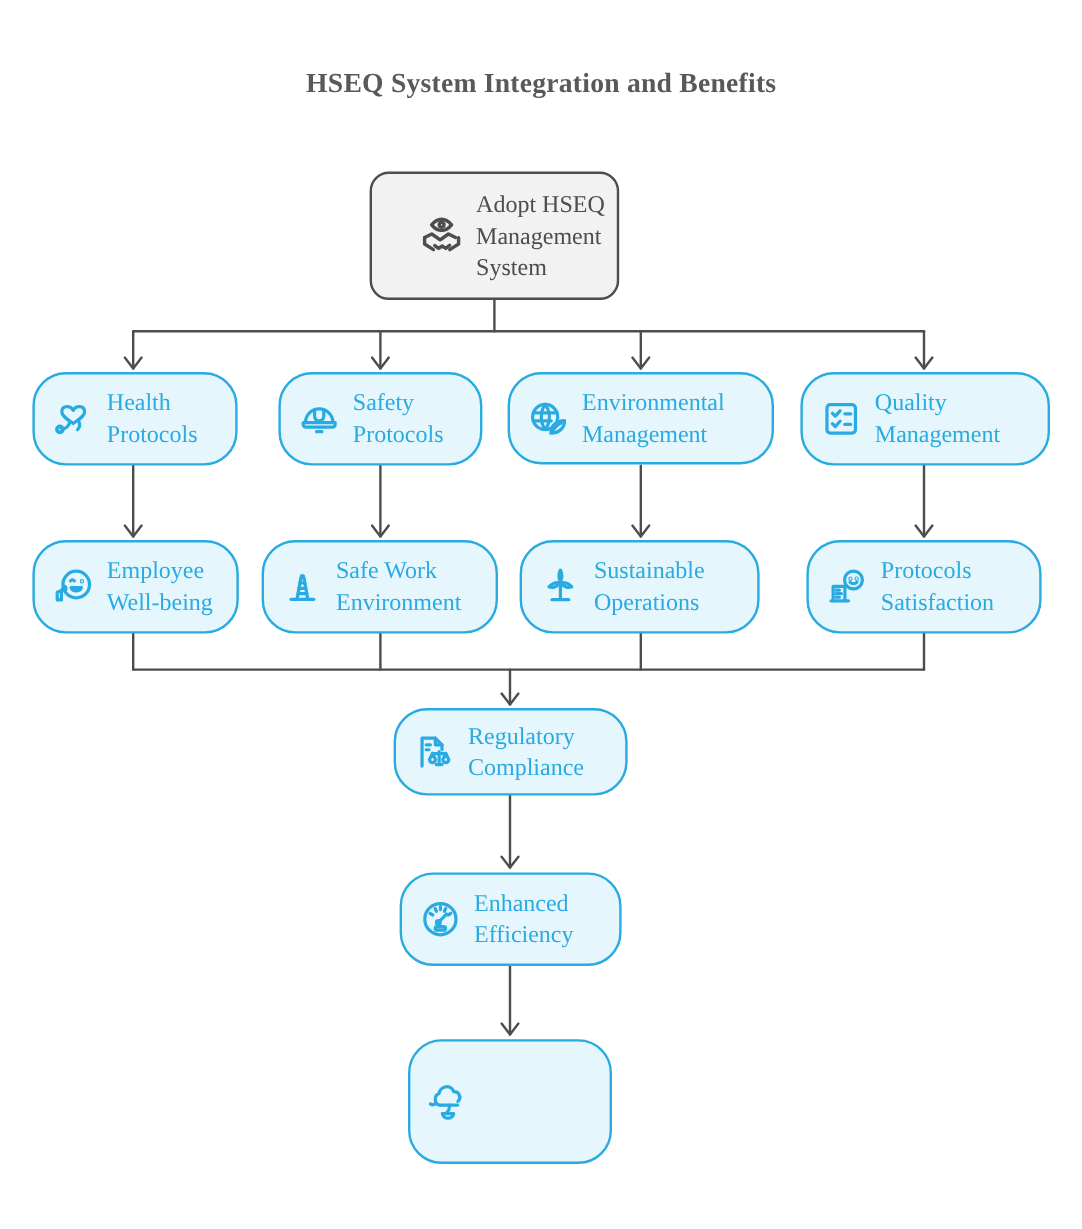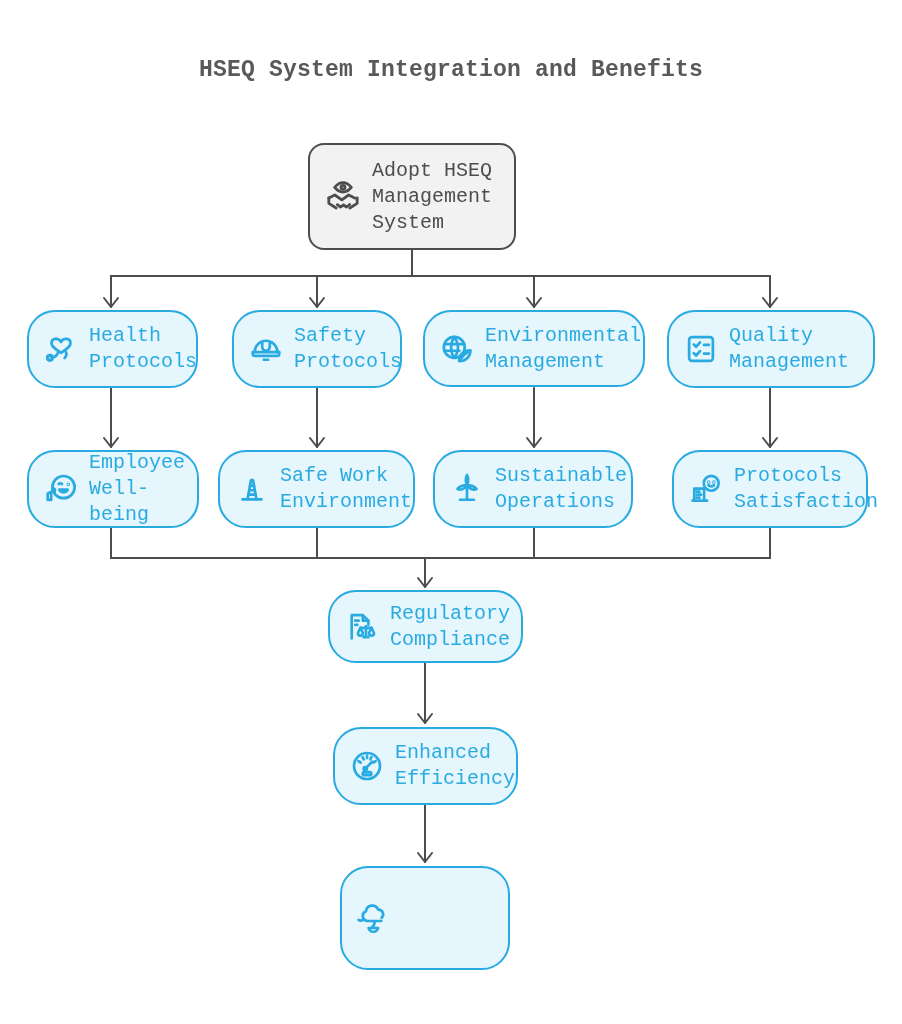--- a/index.html
+++ b/index.html
@@ -1,19 +1,19 @@
 <!DOCTYPE html>
 <html style="--accent: #29ABE2; --node-fill: #E6F6FD; --root-fill: #F2F2F2; --root-stroke: #4D4D4D; --root-text: #4D4D4D; --arrow: #4D4D4D; --title-text: #595959; --background: #FFFFFF;"><head>
 <meta charset="utf-8">
 <style>
   html,body{margin:0;padding:0;background:#fff;}
   .canvas{
     position:relative;width:902px;height:1024px;margin:0 auto;
     background:var(--background,#fff);
-    font-family:Liberation Mono, monospace;
+    font-family:Liberation Serif, serif;
     overflow:hidden;
   }
   .diagram-title{
     position:absolute;left:0;top:57px;width:902px;
     text-align:center;font-size:23px;font-weight:700;
     letter-spacing:.2px;color:var(--title-text,#595959);
   }
   .connectors{position:absolute;left:0;top:0;}
   .node{
     position:absolute;box-sizing:border-box;
@@ -28,20 +28,21 @@
     white-space:pre-line;font-size:20px;line-height:1.3;
     color:var(--accent,#29ABE2);
   }
   .node .icon{flex:0 0 auto;display:flex;align-items:center;color:var(--accent,#29ABE2);}
   .node .icon svg{display:block;}
   .node.root{
     border-color:var(--root-stroke,#4D4D4D);
     background:var(--root-fill,#F2F2F2);
     color:var(--root-text,#4D4D4D);
     border-radius:16px;
+    justify-content:flex-end;
   }
   .node.root .label{color:var(--root-text,#4D4D4D);}
   .node.root .icon{color:var(--root-text,#4D4D4D);}
 </style>
 </head>
 <body>
 
 <div class="canvas">
 
   <div class="diagram-title">HSEQ System Integration and Benefits</div>

